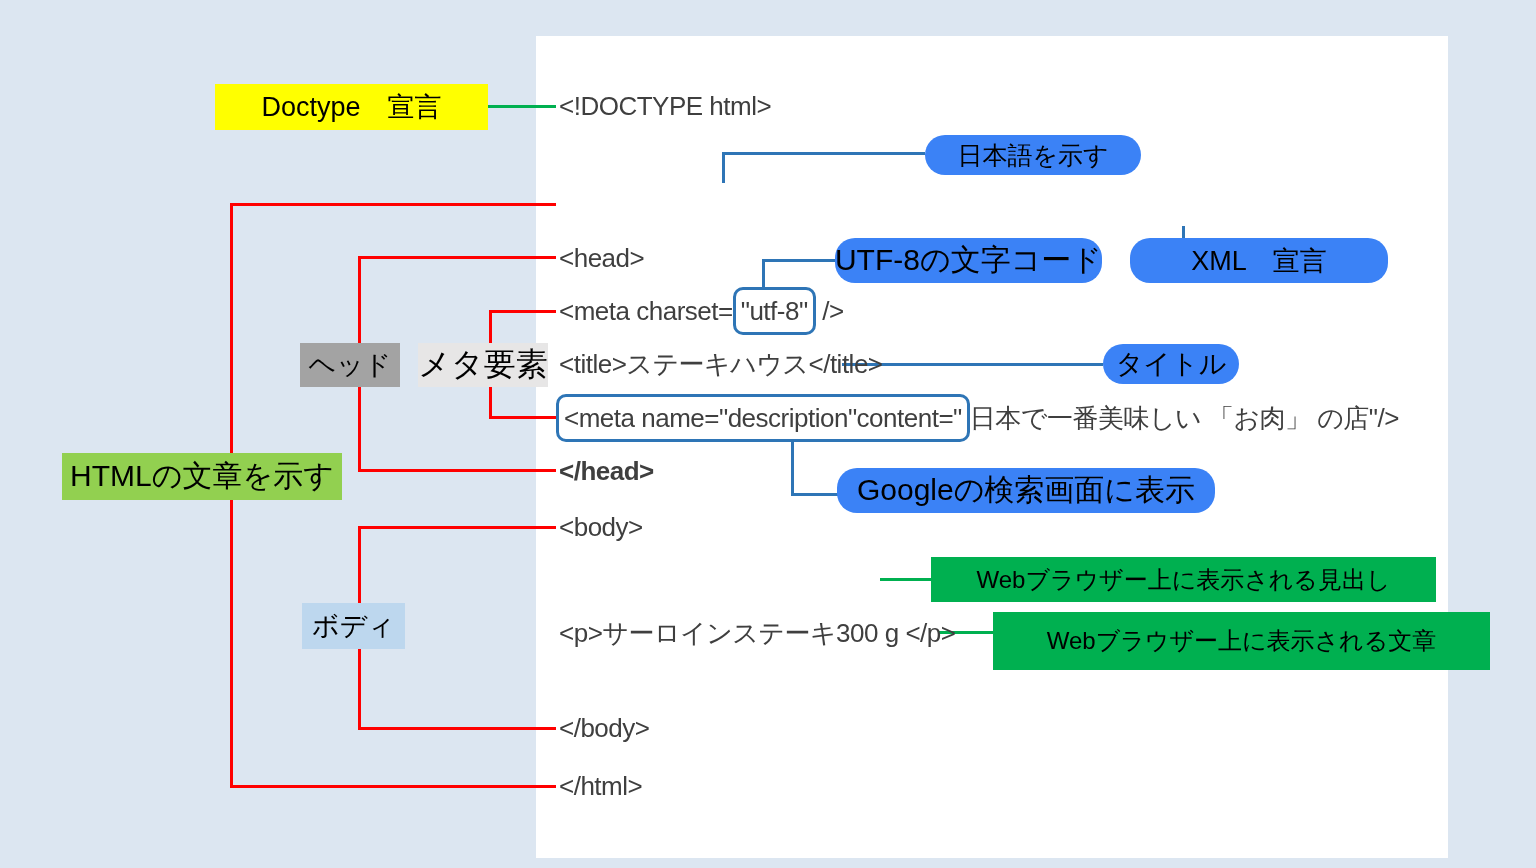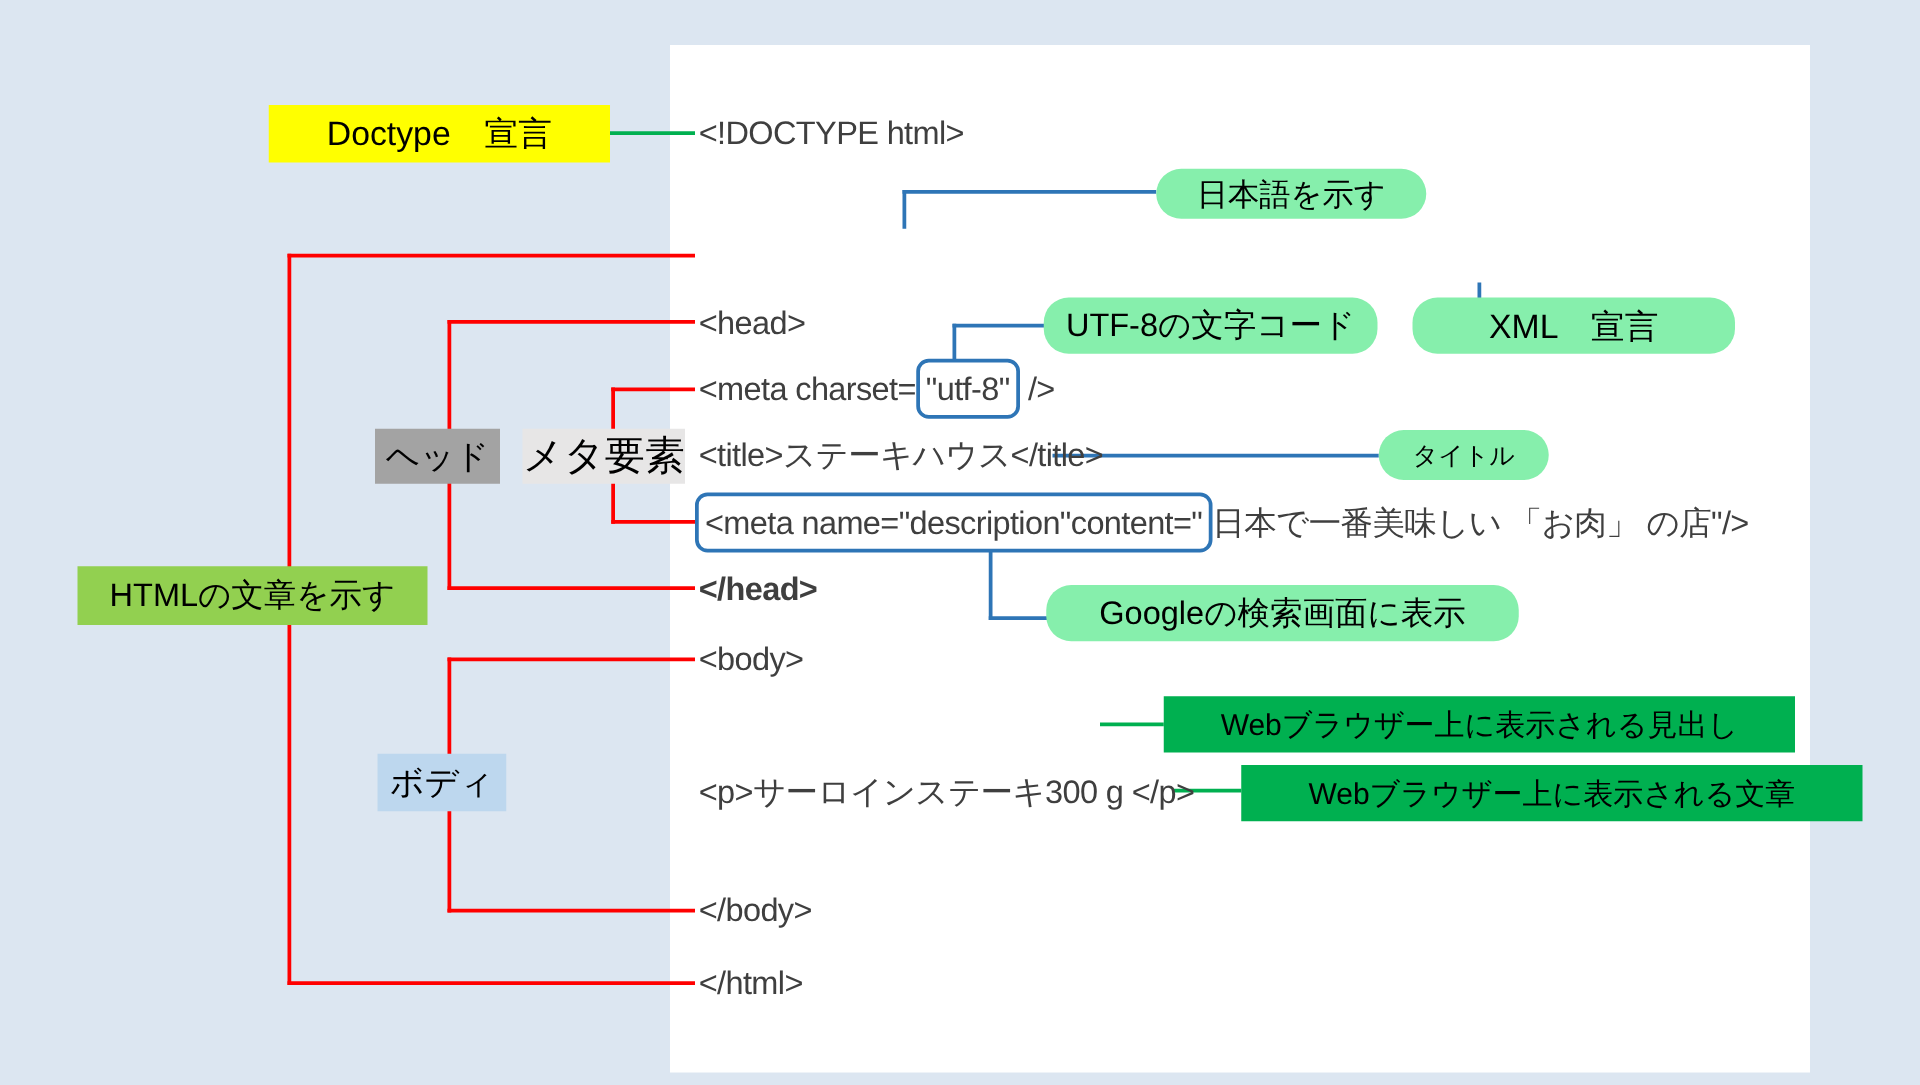--- a/index.html
+++ b/index.html
@@ -23,24 +23,24 @@
   }
   .tagbox + .tagbox{margin-left:6px;}
   
   .ln{position:absolute; z-index:2;}
   .red{background:#ff0000;}
   .grn{background:#00b050;}
   .blu{background:#2e75b6;}
   
   .lbl{
     position:absolute; display:flex; align-items:center; justify-content:center;
-    z-index:4; white-space:pre; font-size:26px;
+    z-index:4; white-space:pre; font-size:30px;
   }
   .yellow{background:#ffff00;}
-  .cyan{background:#86efac;border-radius:20px;}
+  .cyan{background:#3b82f6;border-radius:20px;}
   .dgreen{background:#00b050;}
   .lgreen{background:#92d050;}
   .orange{background:#a3a3a3;}
   .gray{background:#e7e6e6;}
   .lblue{background:#bdd7ee;}
 </style>
 </head>
 <body>
 
 <div class="stage">
@@ -119,29 +119,29 @@
   </div>
 
   <div class="lbl yellow" style="left:215px; top:84px; width:273px; height:46px; font-size:27px;">Doctype　宣言</div>
 
   <div class="lbl cyan" style="left:925px; top:135px; width:216px; height:40px; font-size:25px;">日本語を示す</div>
 
   <div class="lbl cyan" style="left:835px; top:238px; width:267px; height:45px;">UTF-8の文字コード</div>
 
   <div class="lbl cyan" style="left:1130px; top:238px; width:258px; height:45px; font-size:27px;">XML　宣言</div>
 
-  <div class="lbl cyan" style="left:1103px; top:344px; width:136px; height:40px; font-size:20px;">タイトル</div>
+  <div class="lbl cyan" style="left:1103px; top:344px; width:136px; height:40px; font-size:27px;">タイトル</div>
 
   <div class="lbl cyan" style="left:837px; top:468px; width:378px; height:45px;">Googleの検索画面に表示</div>
 
   <div class="lbl orange" style="left:300px; top:343px; width:100px; height:44px; font-size:27px;">ヘッド</div>
 
   <div class="lbl gray" style="left:418px; top:343px; width:130px; height:44px; font-size:32px;">メタ要素</div>
 
   <div class="lbl lblue" style="left:302px; top:603px; width:103px; height:46px; font-size:27px;">ボディ</div>
 
   <div class="lbl lgreen" style="left:62px; top:453px; width:280px; height:47px;">HTMLの文章を示す</div>
 
   <div class="lbl dgreen" style="left:931px; top:557px; width:505px; height:45px; font-size:24px;">Webブラウザー上に表示される見出し</div>
 
-  <div class="lbl dgreen" style="left:993px; top:612px; width:497px; height:45px; font-size:24px;">Webブラウザー上に表示される文章</div>
+  <div class="lbl dgreen" style="left:993px; top:612px; width:497px; height:58px; font-size:24px;">Webブラウザー上に表示される文章</div>
 
 </div>
 
 </body></html>

